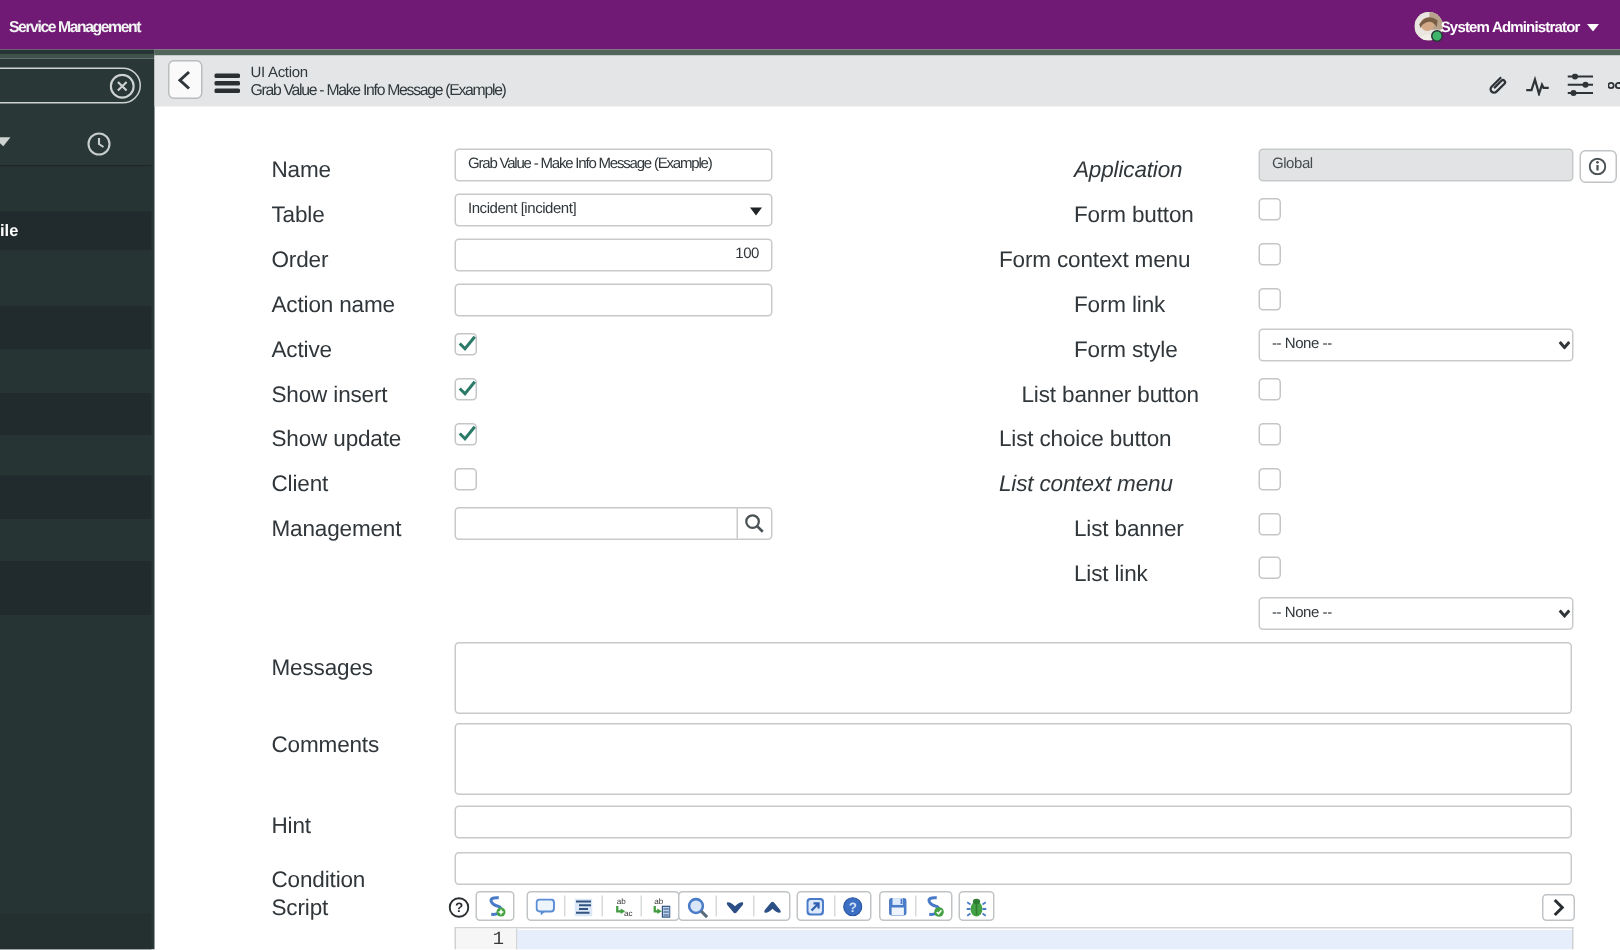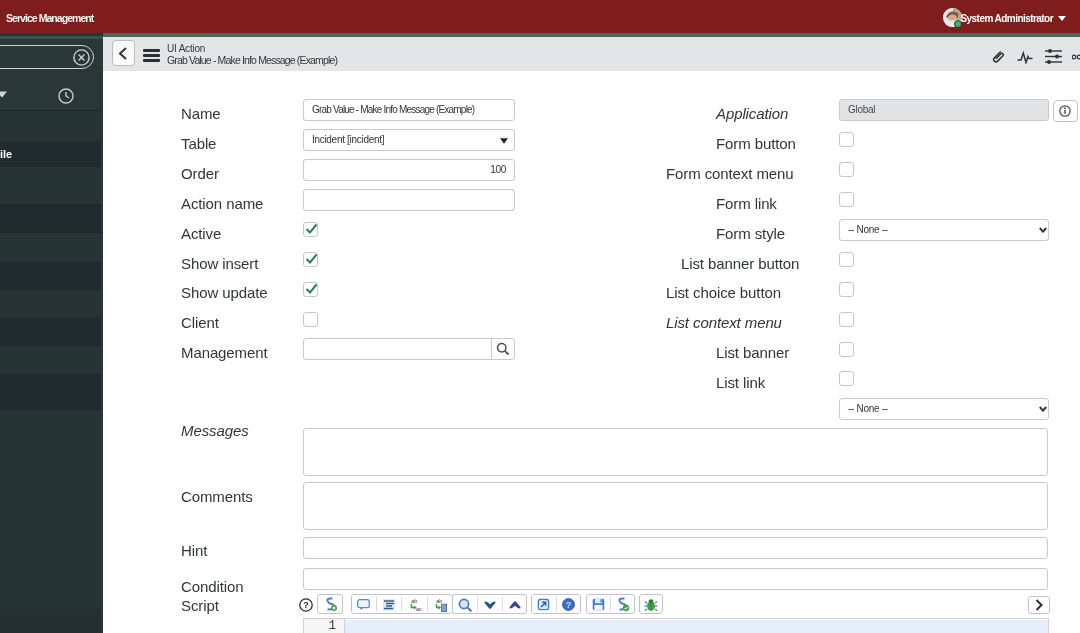--- a/index.html
+++ b/index.html
@@ -1,19 +1,19 @@
 <!DOCTYPE html>
 <html><head>
 <meta charset="utf-8">
 <style>
   html,body{margin:0;padding:0;}
   body{width:1080px;height:633px;overflow:hidden;position:relative;
        font-family:"Liberation Sans",sans-serif;background:#fff;}
   .abs{position:absolute;}
-  #banner{left:0;top:0;width:1080px;height:33px;background:#7f1d1d;}
+  #banner{left:0;top:0;width:1080px;height:33px;background:#701a75;}
   .brand{left:6px;top:12px;color:#f2f4f3;font-size:10.5px;font-weight:bold;letter-spacing:-0.95px;}
   #uname{right:27px;top:12.5px;color:#fff;font-size:10px;font-weight:bold;letter-spacing:-0.55px;}
   #avatar{left:943px;top:8px;width:19px;height:19px;border-radius:50%;background:#b9a695;overflow:hidden;}
   #avdot{left:954px;top:20px;width:6px;height:6px;border-radius:50%;background:#3fb56b;border:1px solid #273435;}
   #greenstrip{left:103px;top:33px;width:977px;height:4px;background:#51655b;}
   #bext{left:0;top:33px;width:103px;height:3px;background:#273435;}
   #greenstrip2{left:0;top:36px;width:103px;height:3px;background:#3f514b;}
   #sidebar{left:0;top:39px;width:103px;height:594px;background:#2a3737;}
   .srow{position:absolute;left:0;width:101px;}
   #chead{left:103px;top:37px;width:977px;height:34px;background:#e4e5e7;}
@@ -198,21 +198,21 @@
 
 <div class="lbl abs" style="left:716px;top:374px;width:100px;">List link</div>
 <div class="cb abs" style="left:839px;top:371px;"></div>
 
 <div class="lbl abs" style="left:716px;top:404px;width:100px;margin-top:45px;">List style</div>
 <div class="inp abs" style="left:839px;top:398px;width:210px;height:22px;">-- None --</div>
 <svg class="abs" style="left:1039px;top:406px" width="8" height="6" viewBox="0 0 8 6">
     <path d="M0.8 1 L4 4.6 L7.2 1" fill="none" stroke="#333638" stroke-width="2"></path>
   </svg>
 
-<div class="lbl abs" style="left:181px;top:422px;width:100px;font-style:italic;">Messages</div>
+<div class="lbl abs" style="left:181px;top:437px;width:100px;">Messages</div>
 <div class="inp abs" style="left:303px;top:428px;width:745px;height:48px;"></div>
 
 <div class="lbl abs" style="left:181px;top:488px;width:100px;">Comments</div>
 <div class="inp abs" style="left:303px;top:482px;width:745px;height:48px;"></div>
 
 <div class="lbl abs" style="left:181px;top:542px;width:100px;">Hint</div>
 <div class="inp abs" style="left:303px;top:537px;width:745px;height:22px;"></div>
 
 <div class="lbl abs" style="left:181px;top:578px;width:100px;">Condition</div>
 <div class="inp abs" style="left:303px;top:568px;width:745px;height:22px;"></div>

